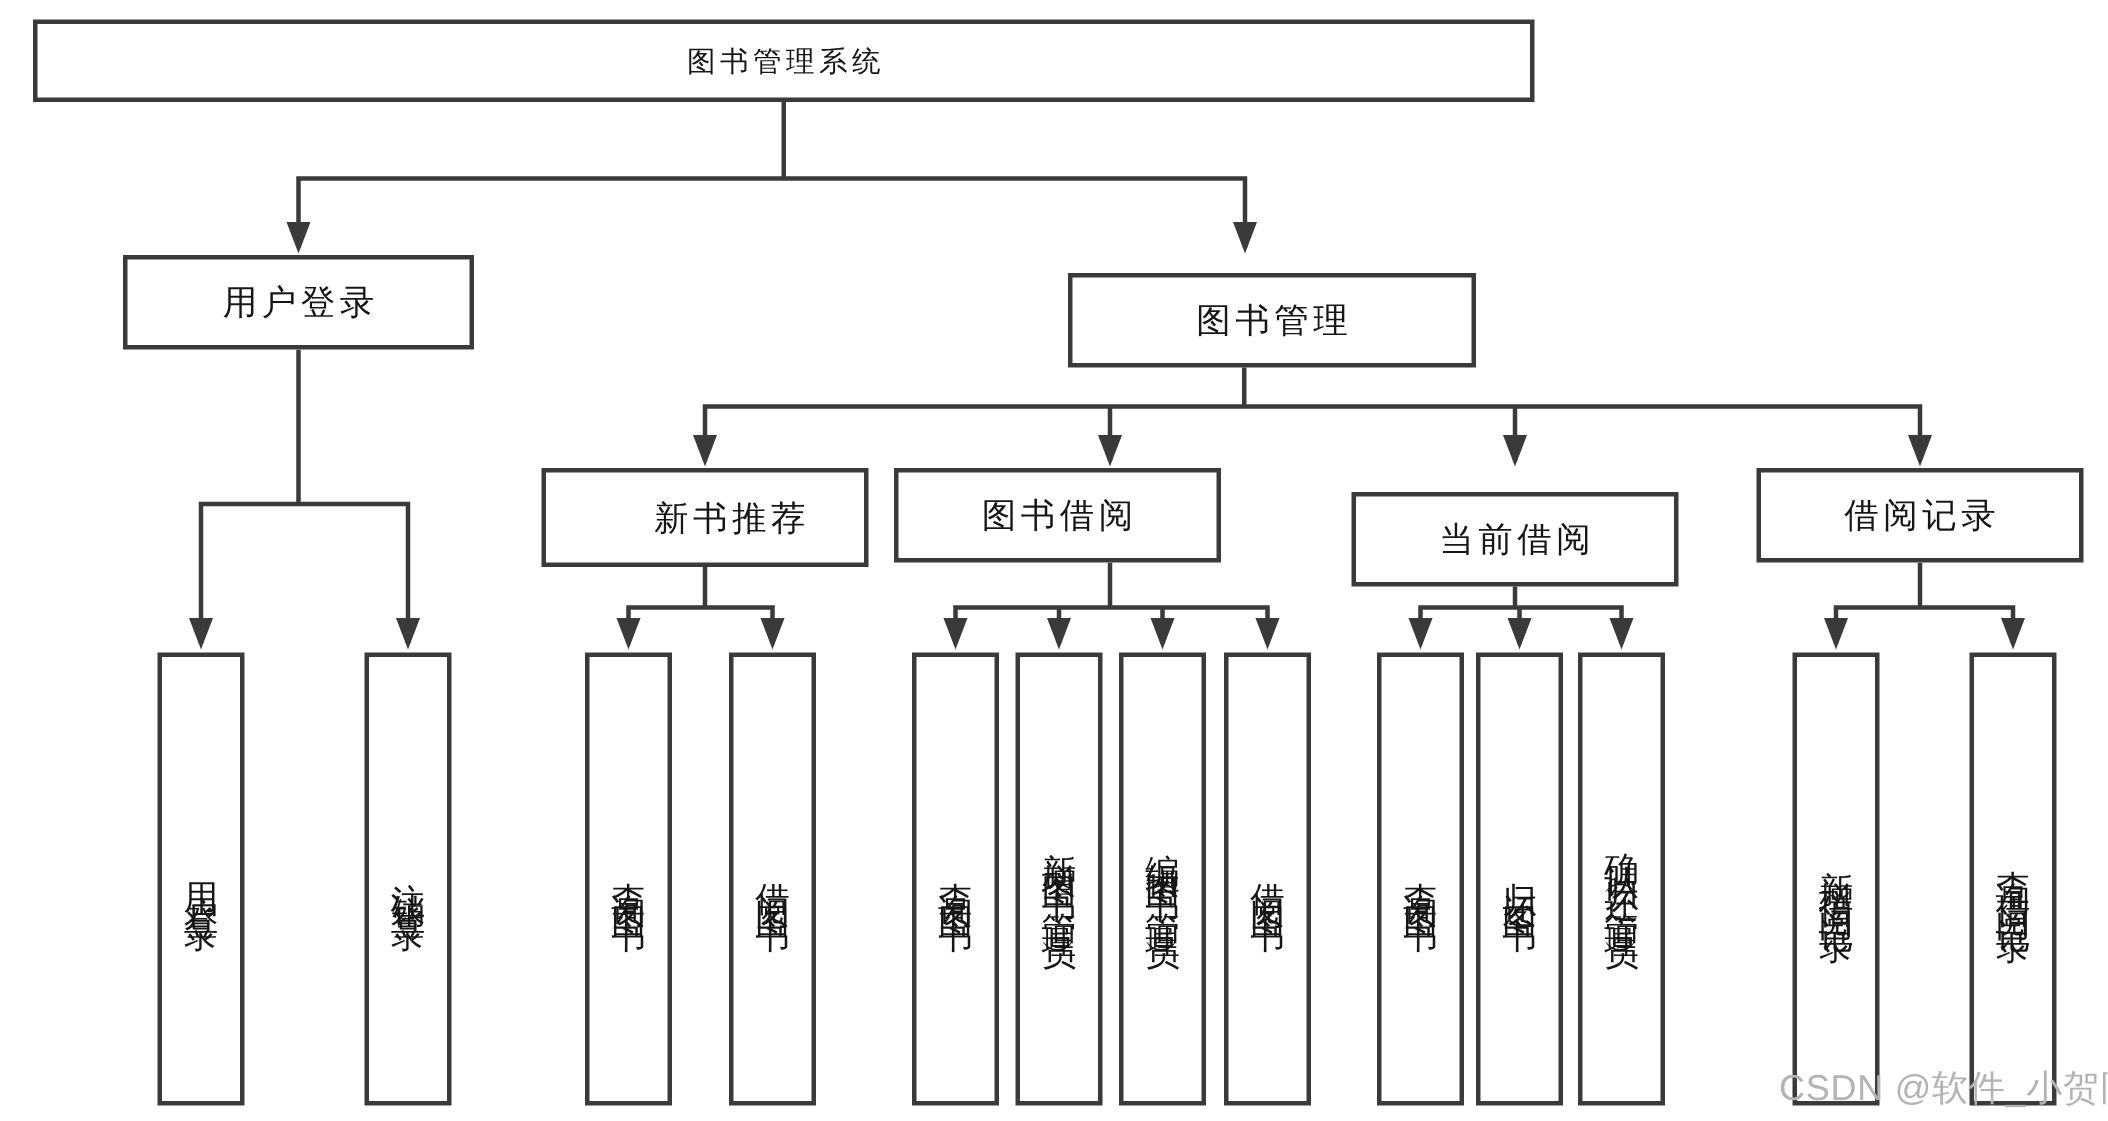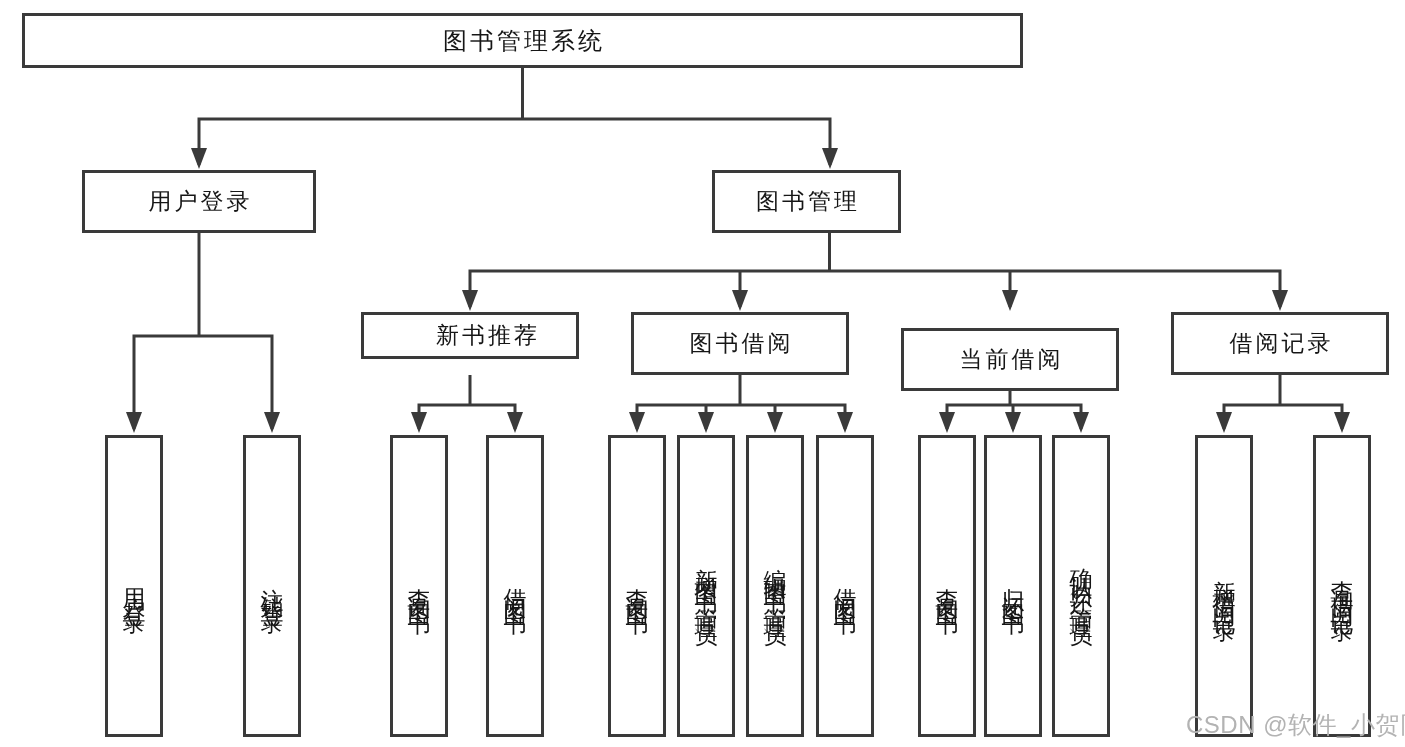--- a/index.html
+++ b/index.html
@@ -44,21 +44,21 @@
     justify-content:center;
     color:var(--color-text);
   }
   .hlabel{
     font-size:23px;
     letter-spacing:3px;
     text-indent:3px;
     white-space:nowrap;
     color:var(--color-text);
   }
-  .root .hlabel{font-size:24px;}
+  .root .hlabel{font-size:19px;}
   .vlabel{
     writing-mode:vertical-rl;
     text-orientation:mixed;
     font-size:23px;
     letter-spacing:8px;
     line-height:1;
     color:var(--color-text);
   }
   .watermark{
     position:absolute;
@@ -115,28 +115,28 @@
     <polygon points="1334,412 1350,412 1342,433"></polygon>
   </svg>
 
   <div class="node root" style="left:22px;top:13px;width:1001px;height:55px;">
     <span class="hlabel">图书管理系统</span>
   </div>
 
   <div class="node" style="left:82px;top:170px;width:234px;height:63px;">
     <span class="hlabel">用户登录</span>
   </div>
-  <div class="node" style="left:712px;top:170px;width:189px;height:63px;">
+  <div class="node" style="left:712px;top:182px;width:272px;height:63px;">
     <span class="hlabel">图书管理</span>
   </div>
 
-  <div class="node" style="left:361px;top:312px;width:218px;height:47px;padding-left:33px;">
+  <div class="node" style="left:361px;top:312px;width:218px;height:66px;padding-left:33px;">
     <span class="hlabel">新书推荐</span>
   </div>
-  <div class="node" style="left:631px;top:312px;width:218px;height:63px;">
+  <div class="node" style="left:596px;top:312px;width:218px;height:63px;">
     <span class="hlabel">图书借阅</span>
   </div>
   <div class="node" style="left:901px;top:328px;width:218px;height:63px;">
     <span class="hlabel">当前借阅</span>
   </div>
   <div class="node" style="left:1171px;top:312px;width:218px;height:63px;">
     <span class="hlabel">借阅记录</span>
   </div>
 
   <div class="node" style="left:105px;top:435px;width:58px;height:302px;">

